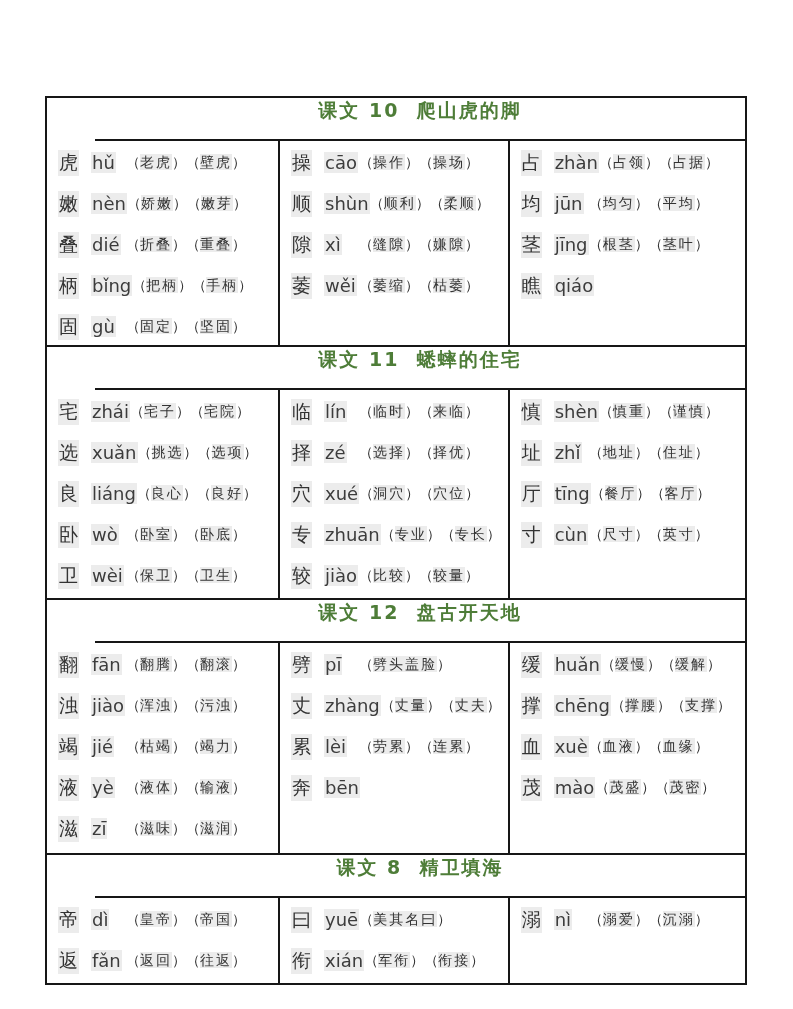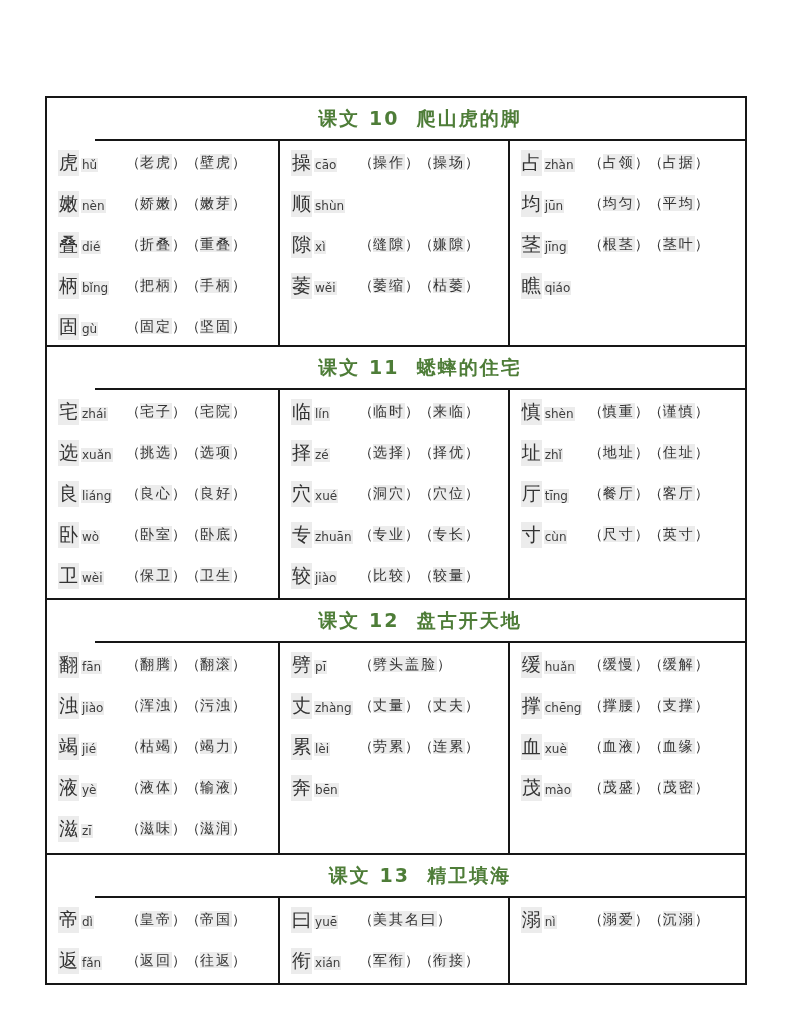--- a/index.html
+++ b/index.html
@@ -25,21 +25,21 @@
     position:absolute;
     left:45px;top:96px;
     width:702px;
     box-sizing:border-box;
     border:2px solid var(--border);
     background:#fff;
   }
   .section-header{
     height:43px;
     box-sizing:border-box;
-    display:flex;align-items:center;justify-content:center;
+    display:flex;justify-content:center;
     border-bottom:2px solid var(--border);
     margin-left:48px;
   }
   .section-title{
     color:var(--green);
     font-weight:bold;
     font-size:19px;
     letter-spacing:2px;
     white-space:pre;
   }
@@ -74,24 +74,24 @@
     display:flex;
     align-items:baseline;
   }
   .hanzi{
     font-size:19px;
     color:var(--text);
     background:var(--hl);
     padding:0 1px;
   }
   .pinyin{
-    font-size:12px;
+    font-size:18px;
     color:#3c3c3c;
     background:var(--hl);
-    margin-left:2px;
+    margin-left:12px;
     padding:0 1px;
   }
   .words{
     font-size:14px;
     color:var(--text);
     letter-spacing:0;
   }
   .paren{color:#2e2e2e;}
   .word-text{
     background:var(--hl);
@@ -151,20 +151,21 @@
                 <span class="hanzi">操</span>
                 <span class="pinyin">cāo</span>
               </span>
               <span class="words"><span class="paren">（</span><span class="word-text">操作</span><span class="paren">）</span><span class="paren">（</span><span class="word-text">操场</span><span class="paren">）</span></span>
             </div>
             <div class="entry">
               <span class="entry-head">
                 <span class="hanzi">顺</span>
                 <span class="pinyin">shùn</span>
               </span>
+              <span class="words"><span class="paren">（</span><span class="word-text">顺利</span><span class="paren">）</span><span class="paren">（</span><span class="word-text">柔顺</span><span class="paren">）</span></span>
             </div>
             <div class="entry">
               <span class="entry-head">
                 <span class="hanzi">隙</span>
                 <span class="pinyin">xì</span>
               </span>
               <span class="words"><span class="paren">（</span><span class="word-text">缝隙</span><span class="paren">）</span><span class="paren">（</span><span class="word-text">嫌隙</span><span class="paren">）</span></span>
             </div>
             <div class="entry">
               <span class="entry-head">
@@ -414,21 +415,21 @@
                 <span class="hanzi">茂</span>
                 <span class="pinyin">mào</span>
               </span>
               <span class="words"><span class="paren">（</span><span class="word-text">茂盛</span><span class="paren">）</span><span class="paren">（</span><span class="word-text">茂密</span><span class="paren">）</span></span>
             </div>
           </div>
         </div>
       </div>
       <div class="vocab-section section-3">
         <div class="section-header">
-          <span class="section-title">课文 13  精卫填海</span>
+          <span class="section-title">课文 8  精卫填海</span>
         </div>
         <div class="section-body">
           <div class="vocab-col col-0">
             <div class="entry">
               <span class="entry-head">
                 <span class="hanzi">帝</span>
                 <span class="pinyin">dì</span>
               </span>
               <span class="words"><span class="paren">（</span><span class="word-text">皇帝</span><span class="paren">）</span><span class="paren">（</span><span class="word-text">帝国</span><span class="paren">）</span></span>
             </div>

